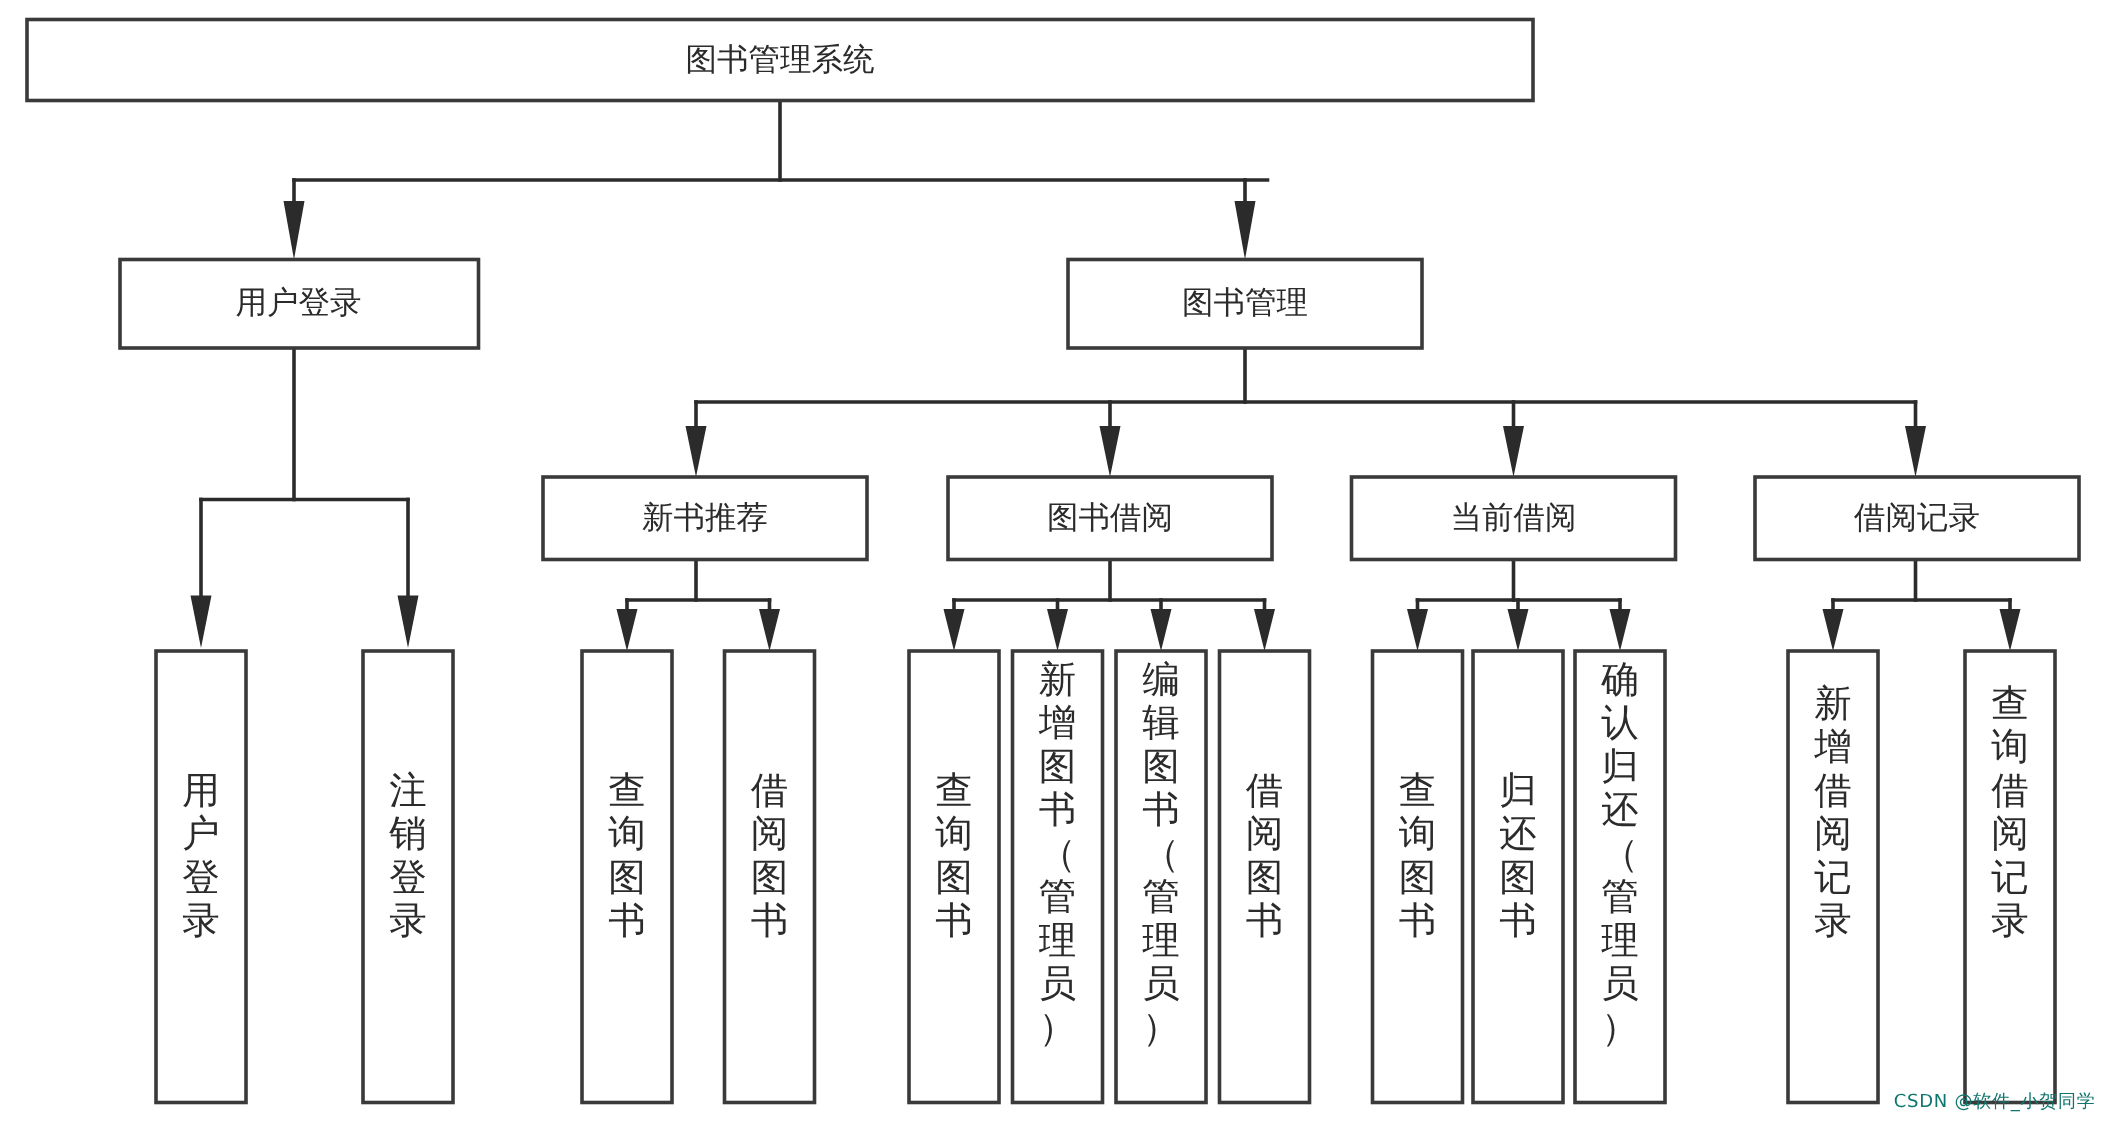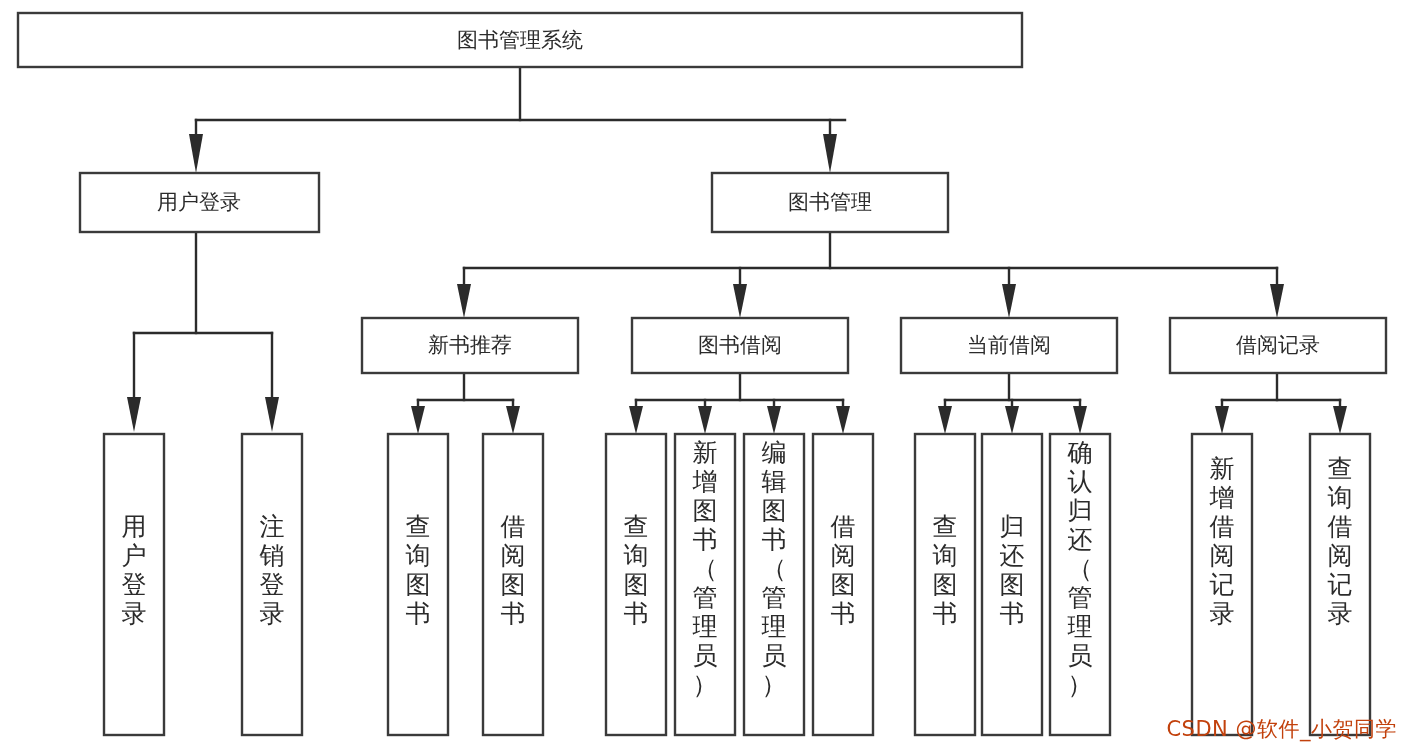--- a/index.html
+++ b/index.html
@@ -47,22 +47,22 @@
   }
   .edge-arrow {
     fill: #2b2b2b;
     stroke: none;
   }
   .watermark {
     position: absolute;
     right: 8px;
     bottom: 4px;
     font-family: "DejaVu Sans", "Liberation Sans", sans-serif;
-    font-size: 21px;
-    color: #c2410c;
+    font-size: 12px;
+    color: #0f766e;
     white-space: nowrap;
     letter-spacing: 0.5px;
     user-select: none;
   }
 </style>
 </head>
 <body>
 
 <svg id="chart-root" viewBox="0 0 1405 747" xmlns="http://www.w3.org/2000/svg">
 

